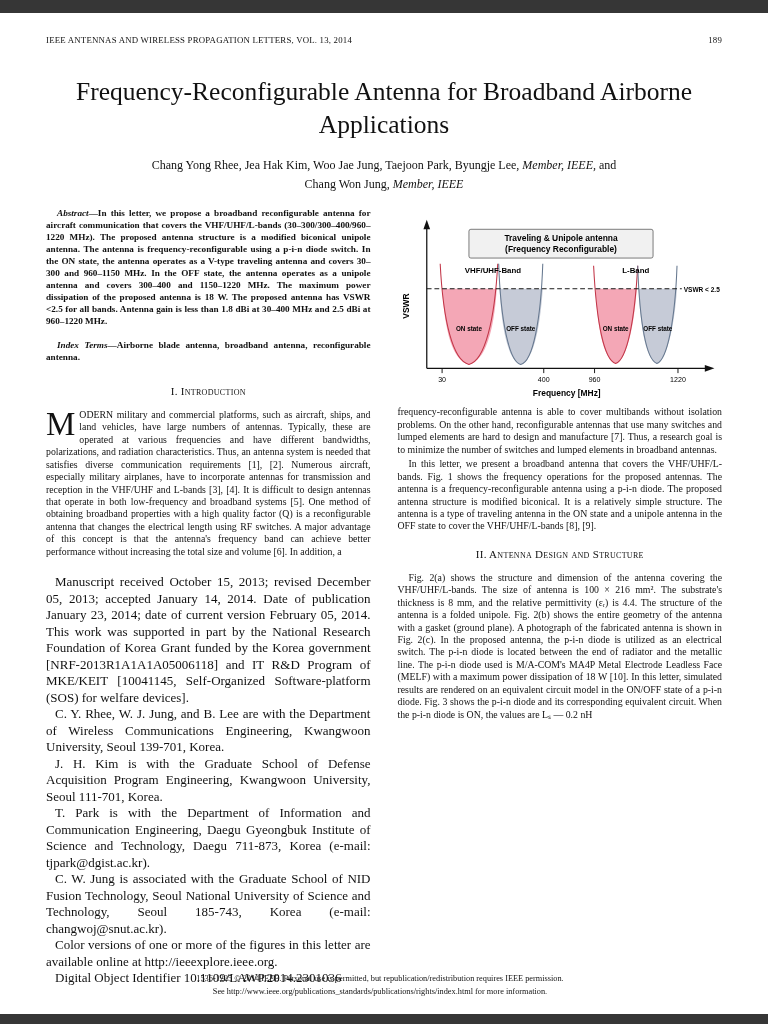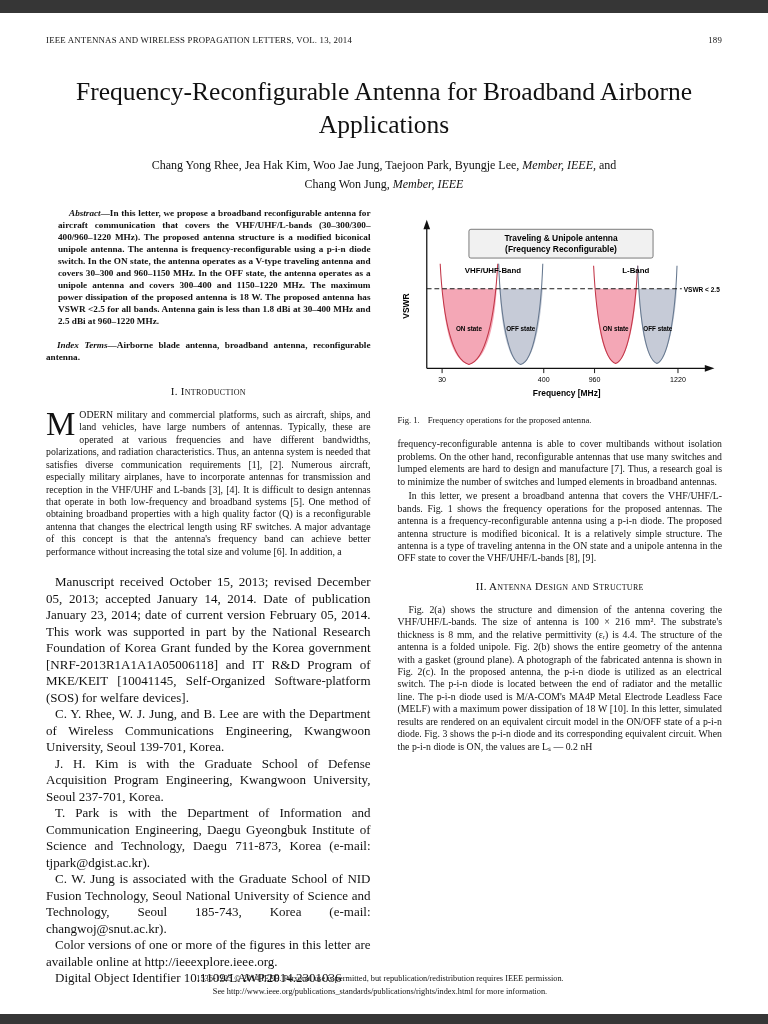--- a/index.html
+++ b/index.html
@@ -17,21 +17,21 @@
   .paper-title { text-align:center; font-size:25.5px; font-weight:400; line-height:1.3; margin:30px 28px 15px 28px; }
   .authors { text-align:center; font-size:12px; line-height:1.55; margin-bottom:15px; }
   .authors i { font-style:italic; }
 
   .columns { display:flex; gap:27px; }
   .col { flex:1 1 0; min-width:0; }
   .col-left { display:flex; flex-direction:column; min-height:742px; }
 
   p.body { font-size:9.8px; line-height:1.27; text-align:justify; margin:0; }
   p.indent { text-indent:11px; }
-  p.abstract, p.idx { font-size:9.2px; font-weight:bold; line-height:1.3; text-align:justify; text-indent:11px; margin:0 0 9px 12px; }
+  p.abstract, p.idx { font-size:9.2px; font-weight:bold; line-height:1.3; text-align:justify; text-indent:11px; margin:0 0 9px 0; }
   p.idx { margin:3px 0 6px 0; }
   .lead { font-style:italic; }
 
   h2.section { font-size:11px; font-weight:400; font-variant:small-caps; text-align:center; margin:15px 0 12px 0; letter-spacing:0.3px; }
 
   .dropcap { float:left; font-size:33px; line-height:27px; padding:2px 4px 0 0; }
 
   .footnotes { margin-top:auto; padding-top:16px; padding-bottom:4px; }
   .footnotes p { font-size:13px; line-height:1.27; text-align:justify; text-indent:9px; margin:0; }
 
@@ -74,21 +74,21 @@
 
       <h2 class="section">I. Introduction</h2>
 
       <p class="body">
         <span class="dropcap">M</span><span>ODERN military and commercial platforms, such as aircraft, ships, and land vehicles, have large numbers of antennas. Typically, these are operated at various frequencies and have different bandwidths, polarizations, and radiation characteristics. Thus, an antenna system is needed that satisfies diverse communication requirements [1], [2]. Numerous aircraft, especially military airplanes, have to incorporate antennas for transmission and reception in the VHF/UHF and L-bands [3], [4]. It is difficult to design antennas that operate in both low-frequency and broadband systems [5]. One method of obtaining broadband properties with a high quality factor (Q) is a reconfigurable antenna that changes the electrical length using RF switches. A major advantage of this concept is that the antenna's frequency band can achieve better performance without increasing the total size and volume [6]. In addition, a</span>
       </p>
 
       <div class="footnotes">
         <p>Manuscript received October 15, 2013; revised December 05, 2013; accepted January 14, 2014. Date of publication January 23, 2014; date of current version February 05, 2014. This work was supported in part by the National Research Foundation of Korea Grant funded by the Korea government [NRF-2013R1A1A1A05006118] and IT R&amp;D Program of MKE/KEIT [10041145, Self-Organized Software-platform (SOS) for welfare devices].</p>
         <p>C. Y. Rhee, W. J. Jung, and B. Lee are with the Department of Wireless Communications Engineering, Kwangwoon University, Seoul 139-701, Korea.</p>
-        <p>J. H. Kim is with the Graduate School of Defense Acquisition Program Engineering, Kwangwoon University, Seoul 237-701, Korea.</p>
+        <p>J. H. Kim is with the Graduate School of Defense Acquisition Program Engineering, Kwangwoon University, Seoul 111-701, Korea.</p>
         <p>T. Park is with the Department of Information and Communication Engineering, Daegu Gyeongbuk Institute of Science and Technology, Daegu 711-873, Korea (e-mail: tjpark@dgist.ac.kr).</p>
         <p>C. W. Jung is associated with the Graduate School of NID Fusion Technology, Seoul National University of Science and Technology, Seoul 185-743, Korea (e-mail: changwoj@snut.ac.kr).</p>
         <p>Color versions of one or more of the figures in this letter are available online at http://ieeexplore.ieee.org.</p>
         <p>Digital Object Identifier 10.1109/LAWP.2014.2301036</p>
       </div>
     </div>
 
     <div class="col">
 
       <div class="figure-block">
@@ -130,23 +130,20 @@
           <line x1="292" y1="165" x2="292" y2="170" stroke="#111" stroke-width="1"></line>
           <text x="46" y="179" font-size="7.4" text-anchor="middle">30</text>
           <text x="152" y="179" font-size="7.4" text-anchor="middle">400</text>
           <text x="205" y="179" font-size="7.4" text-anchor="middle">960</text>
           <text x="292" y="179" font-size="7.4" text-anchor="middle">1220</text>
 
           <text x="176" y="194" font-size="8.8" font-weight="bold" text-anchor="middle">Frequency [MHz]</text>
           <text x="11" y="100" font-size="8.8" font-weight="bold" text-anchor="middle" transform="rotate(-90 11 100)">VSWR</text>
         </svg>
 
-        <p class="figcaption">
-          <span class="cap-label">Fig. 1.</span><span>Frequency operations for the proposed antenna.</span>
-        </p>
       </div>
 
       <p class="body">frequency-reconfigurable antenna is able to cover multibands without isolation problems. On the other hand, reconfigurable antennas that use many switches and lumped elements are hard to design and manufacture [7]. Thus, a research goal is to minimize the number of switches and lumped elements in broadband antennas.</p>
       <p class="body indent" style="margin-top:2px;">In this letter, we present a broadband antenna that covers the VHF/UHF/L-bands. Fig. 1 shows the frequency operations for the proposed antennas. The antenna is a frequency-reconfigurable antenna using a p-i-n diode. The proposed antenna structure is modified biconical. It is a relatively simple structure. The antenna is a type of traveling antenna in the ON state and a unipole antenna in the OFF state to cover the VHF/UHF/L-bands [8], [9].</p>
 
       <h2 class="section">II. Antenna Design and Structure</h2>
 
       <p class="body indent">Fig. 2(a) shows the structure and dimension of the antenna covering the VHF/UHF/L-bands. The size of antenna is 100 × 216 mm². The substrate's thickness is 8 mm, and the relative permittivity (εᵣ) is 4.4. The structure of the antenna is a folded unipole. Fig. 2(b) shows the entire geometry of the antenna with a gasket (ground plane). A photograph of the fabricated antenna is shown in Fig. 2(c). In the proposed antenna, the p-i-n diode is utilized as an electrical switch. The p-i-n diode is located between the end of radiator and the metallic line. The p-i-n diode used is M/A-COM's MA4P Metal Electrode Leadless Face (MELF) with a maximum power dissipation of 18 W [10]. In this letter, simulated results are rendered on an equivalent circuit model in the ON/OFF state of a p-i-n diode. Fig. 3 shows the p-i-n diode and its corresponding equivalent circuit. When the p-i-n diode is ON, the values are Lₛ — 0.2 nH</p>
     </div>
   </div>

